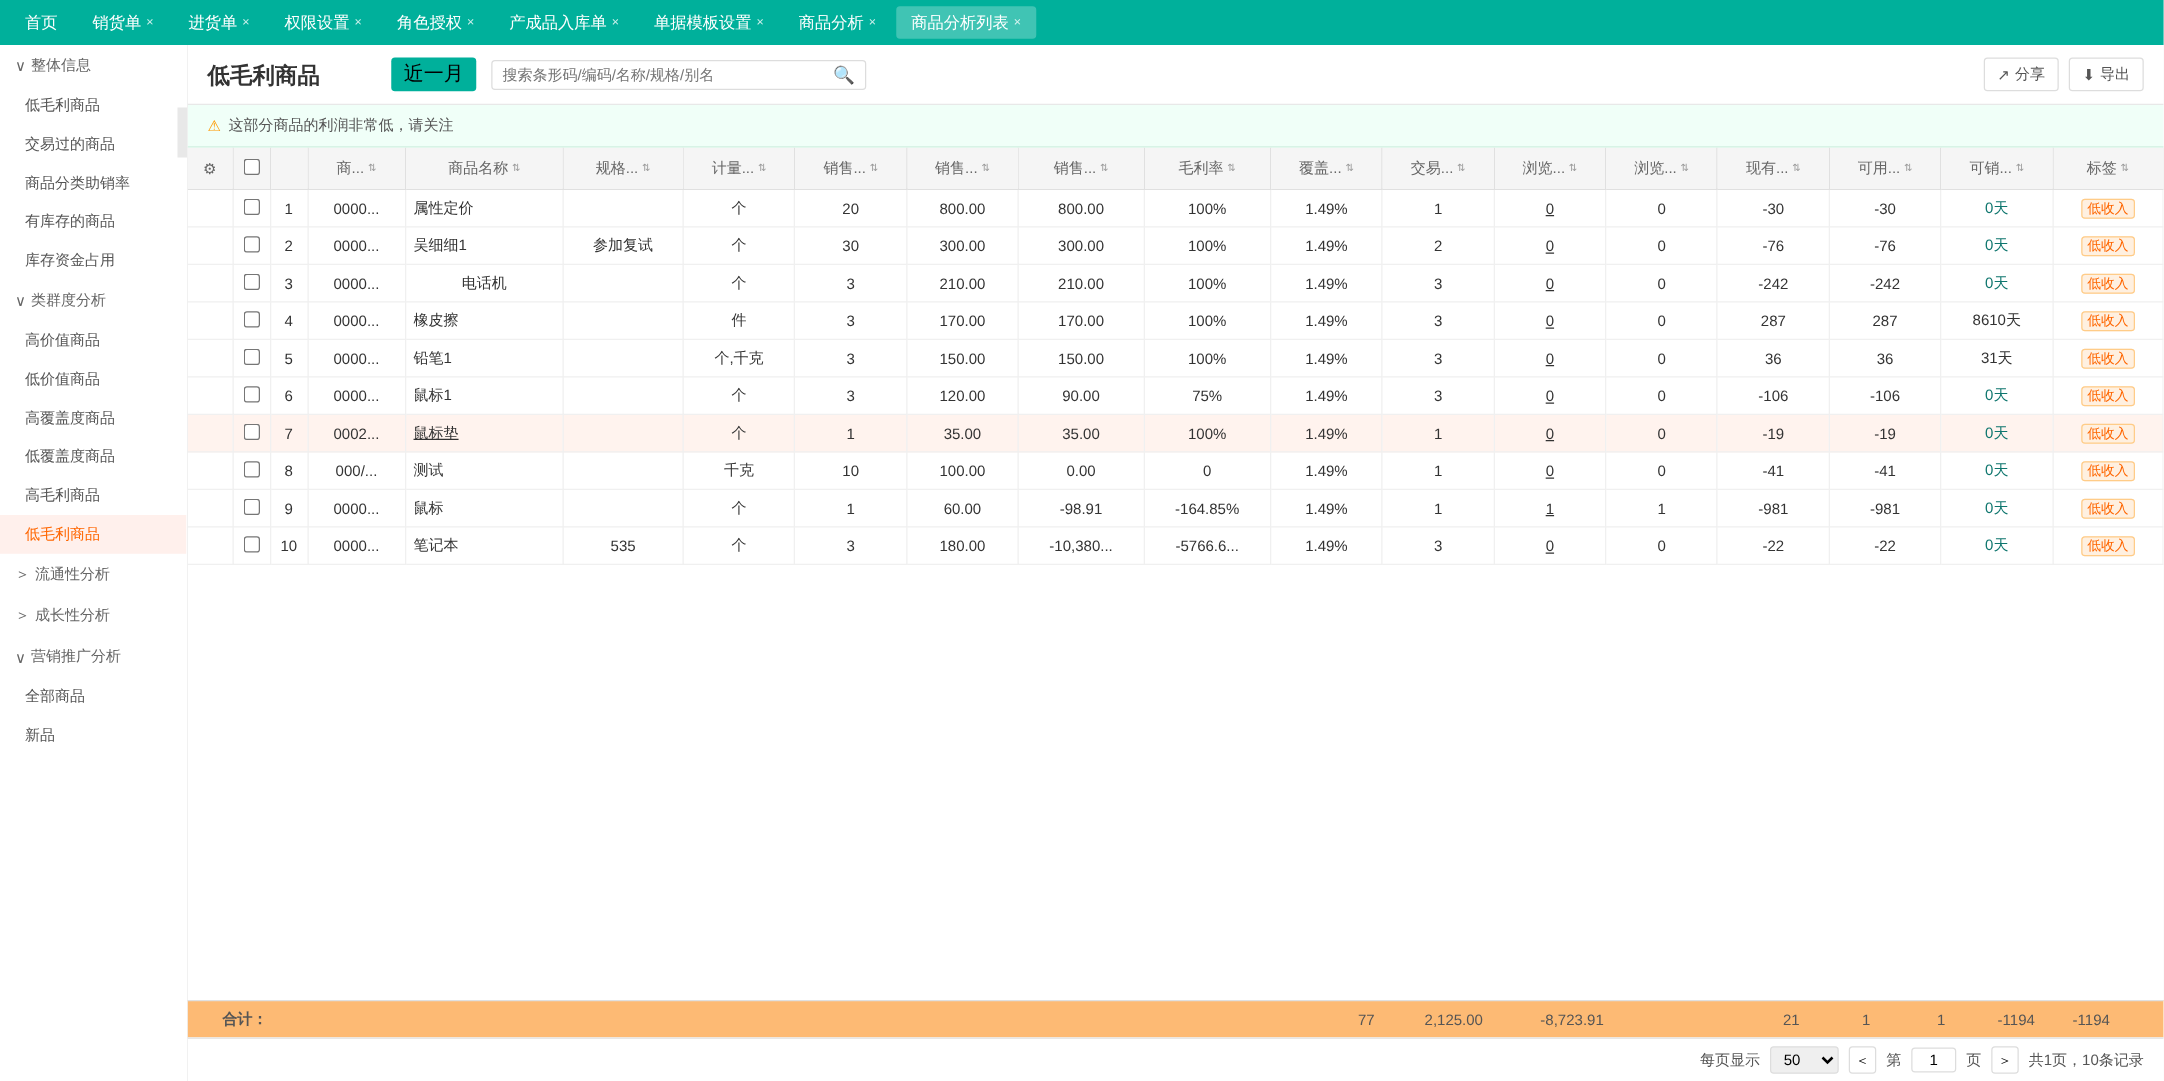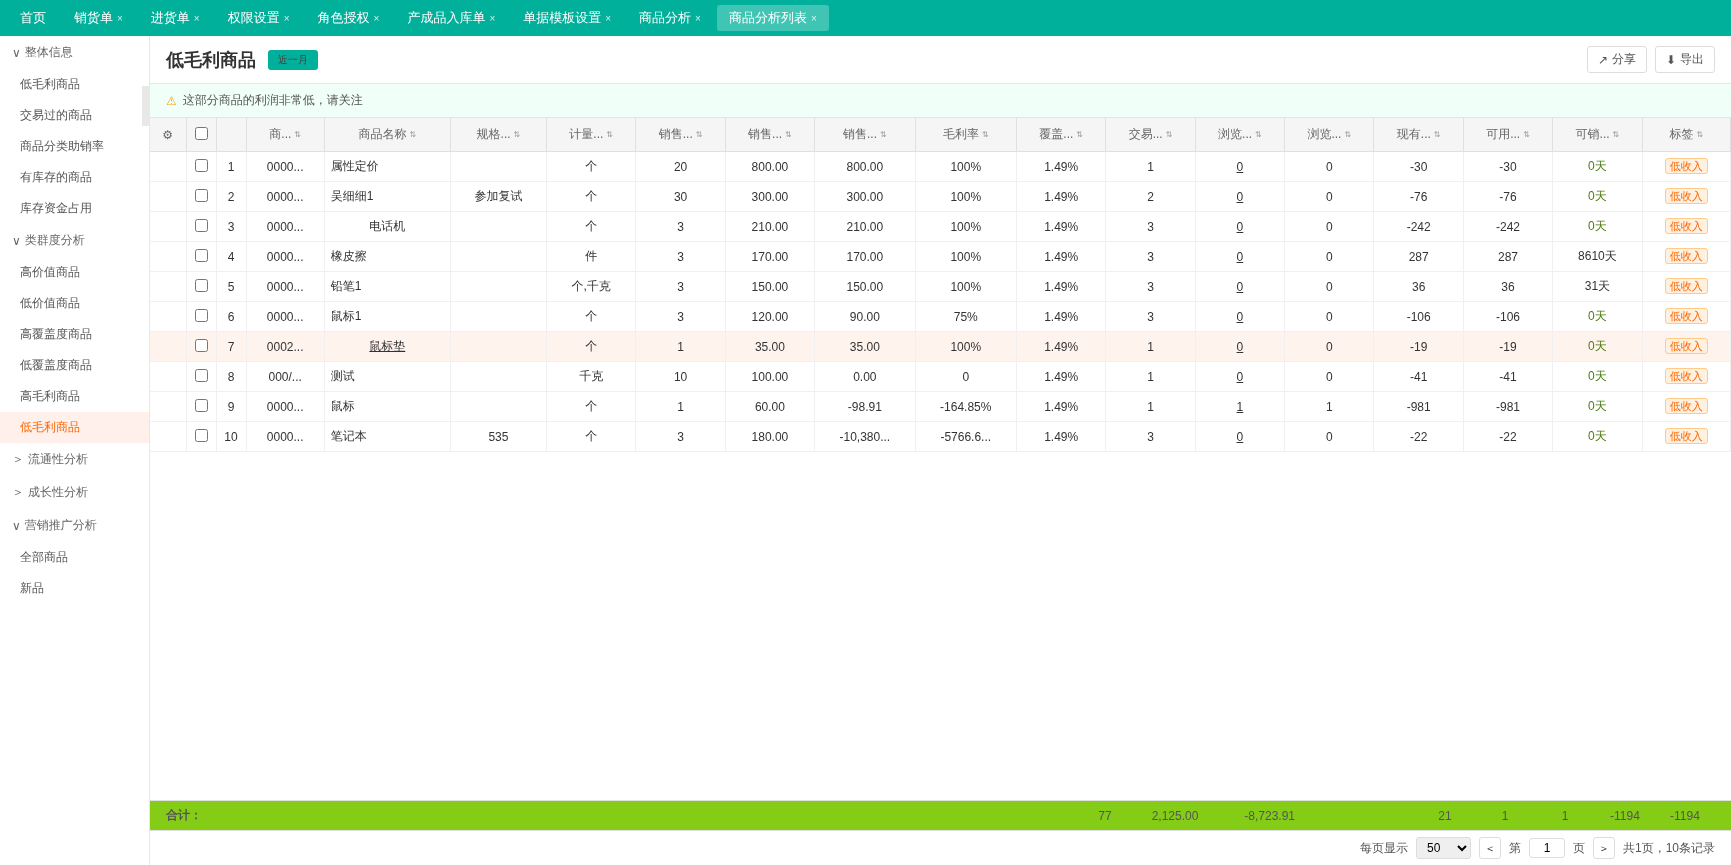--- a/index.html
+++ b/index.html
@@ -93,26 +93,27 @@
       border-bottom: 1px solid #e8e8e8;
       gap: 12px;
     }
     .page-title {
       font-size: 18px;
       font-weight: 600;
       color: #333;
     }
     .filter-btn {
       background: #00b09b;
-      color: #404040;
+      color: #000000;
       border: none;
       border-radius: 3px;
       padding: 3px 10px;
-      font-size: 10px;
+      font-size: 16px;
       cursor: pointer;
+      margin-left: 45px;
     }
     .search-box {
       display: flex;
       align-items: center;
       border: 1px solid #ddd;
       border-radius: 3px;
       padding: 3px 8px;
       flex: 1;
       max-width: 300px;
     }
@@ -194,39 +195,39 @@
     td {
       padding: 6px 6px;
       text-align: center;
       border-bottom: 1px solid #f0f0f0;
       border-right: 1px solid #f0f0f0;
       white-space: nowrap;
     }
     
     .row-highlighted td { background: #fff3ee; }
     
-    .red-text { color: #4d7c0f; }
+    .red-text { color: #0f766e; }
     .orange-tag {
       background: #fff0e0;
       color: #ff6600;
       border: 1px solid #ffcc88;
       border-radius: 3px;
       padding: 1px 4px;
       font-size: 11px;
     }
     
     .underline-link { text-decoration: underline; cursor: pointer; color: #333; }
     
     
     .table-footer {
       border-top: 1px solid #e0e0e0;
-      background: #84cc16;
-      display: flex;
-      align-items: center;
-      padding: 6px 16px;
+      background: #fdba74;
+      display: flex;
+      align-items: center;
+      padding: 6px 28px;
       font-size: 12px;
       color: #555;
     }
     .footer-total-label { font-weight: 600; margin-right: 20px; }
     
     
     .pagination {
       border-top: 1px solid #e0e0e0;
       background: #fff;
       display: flex;
@@ -375,20 +376,24 @@
     <div class="sidebar-item">
       <span>新品</span>
     </div>
   </div>
 
   <div class="content">
 
     <div class="content-header">
       <span class="page-title">低毛利商品</span>
       <button class="filter-btn">近一月</button>
+      <div class="search-box">
+        <input type="text" placeholder="搜索条形码/编码/名称/规格/别名" style="">
+        <span style="color:#00b09b;font-size:14px;">🔍</span>
+      </div>
       <div class="header-actions">
         <button class="action-btn">
           <span>↗</span>
           <span>分享</span>
         </button>
         <button class="action-btn">
           <span>⬇</span>
           <span>导出</span>
         </button>
       </div>
@@ -633,21 +638,21 @@
       <td>-106</td>
       <td>-106</td>
       <td class="red-text">0天</td>
       <td><span class="orange-tag">低收入</span></td>
     </tr>
             <tr class="row-highlighted">
       <td></td>
       <td><input type="checkbox" style=""></td>
       <td>7</td>
       <td>0002...</td>
-      <td style="text-align:center;text-decoration:underline;">鼠标垫</td>
+      <td style="text-align:left;text-decoration:underline;">鼠标垫</td>
       <td></td>
       <td>个</td>
       <td>1</td>
       <td>35.00</td>
       <td>35.00</td>
       <td>100%</td>
       <td>1.49%</td>
       <td>1</td>
       <td><span class="underline-link">0</span></td>
       <td>0</td>

